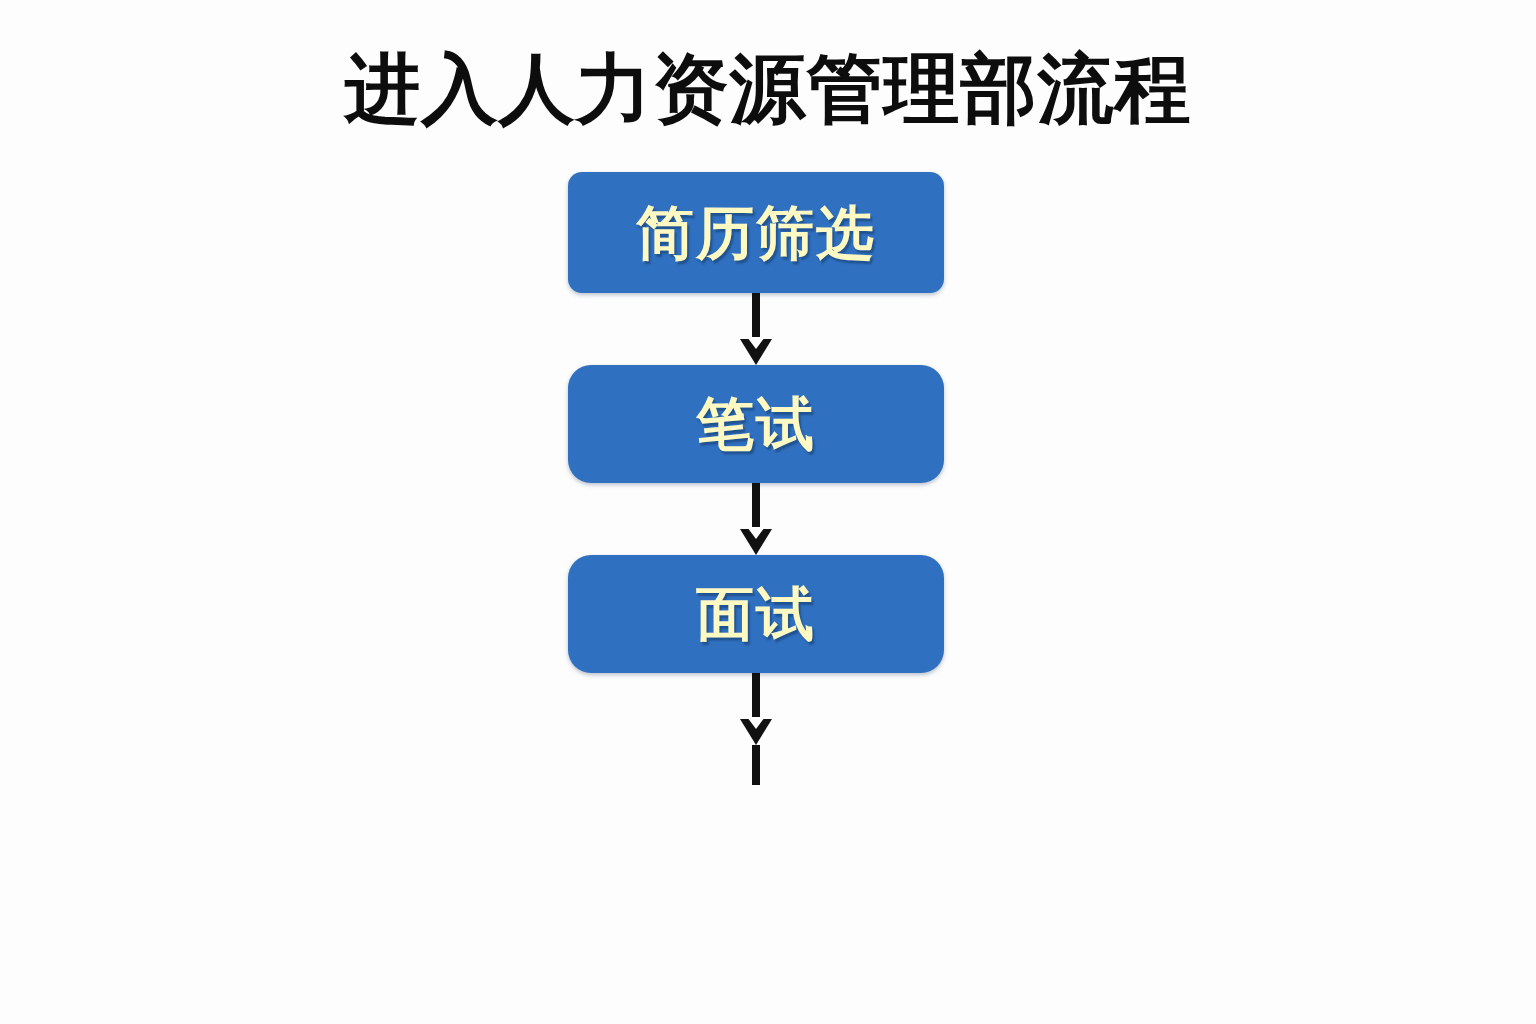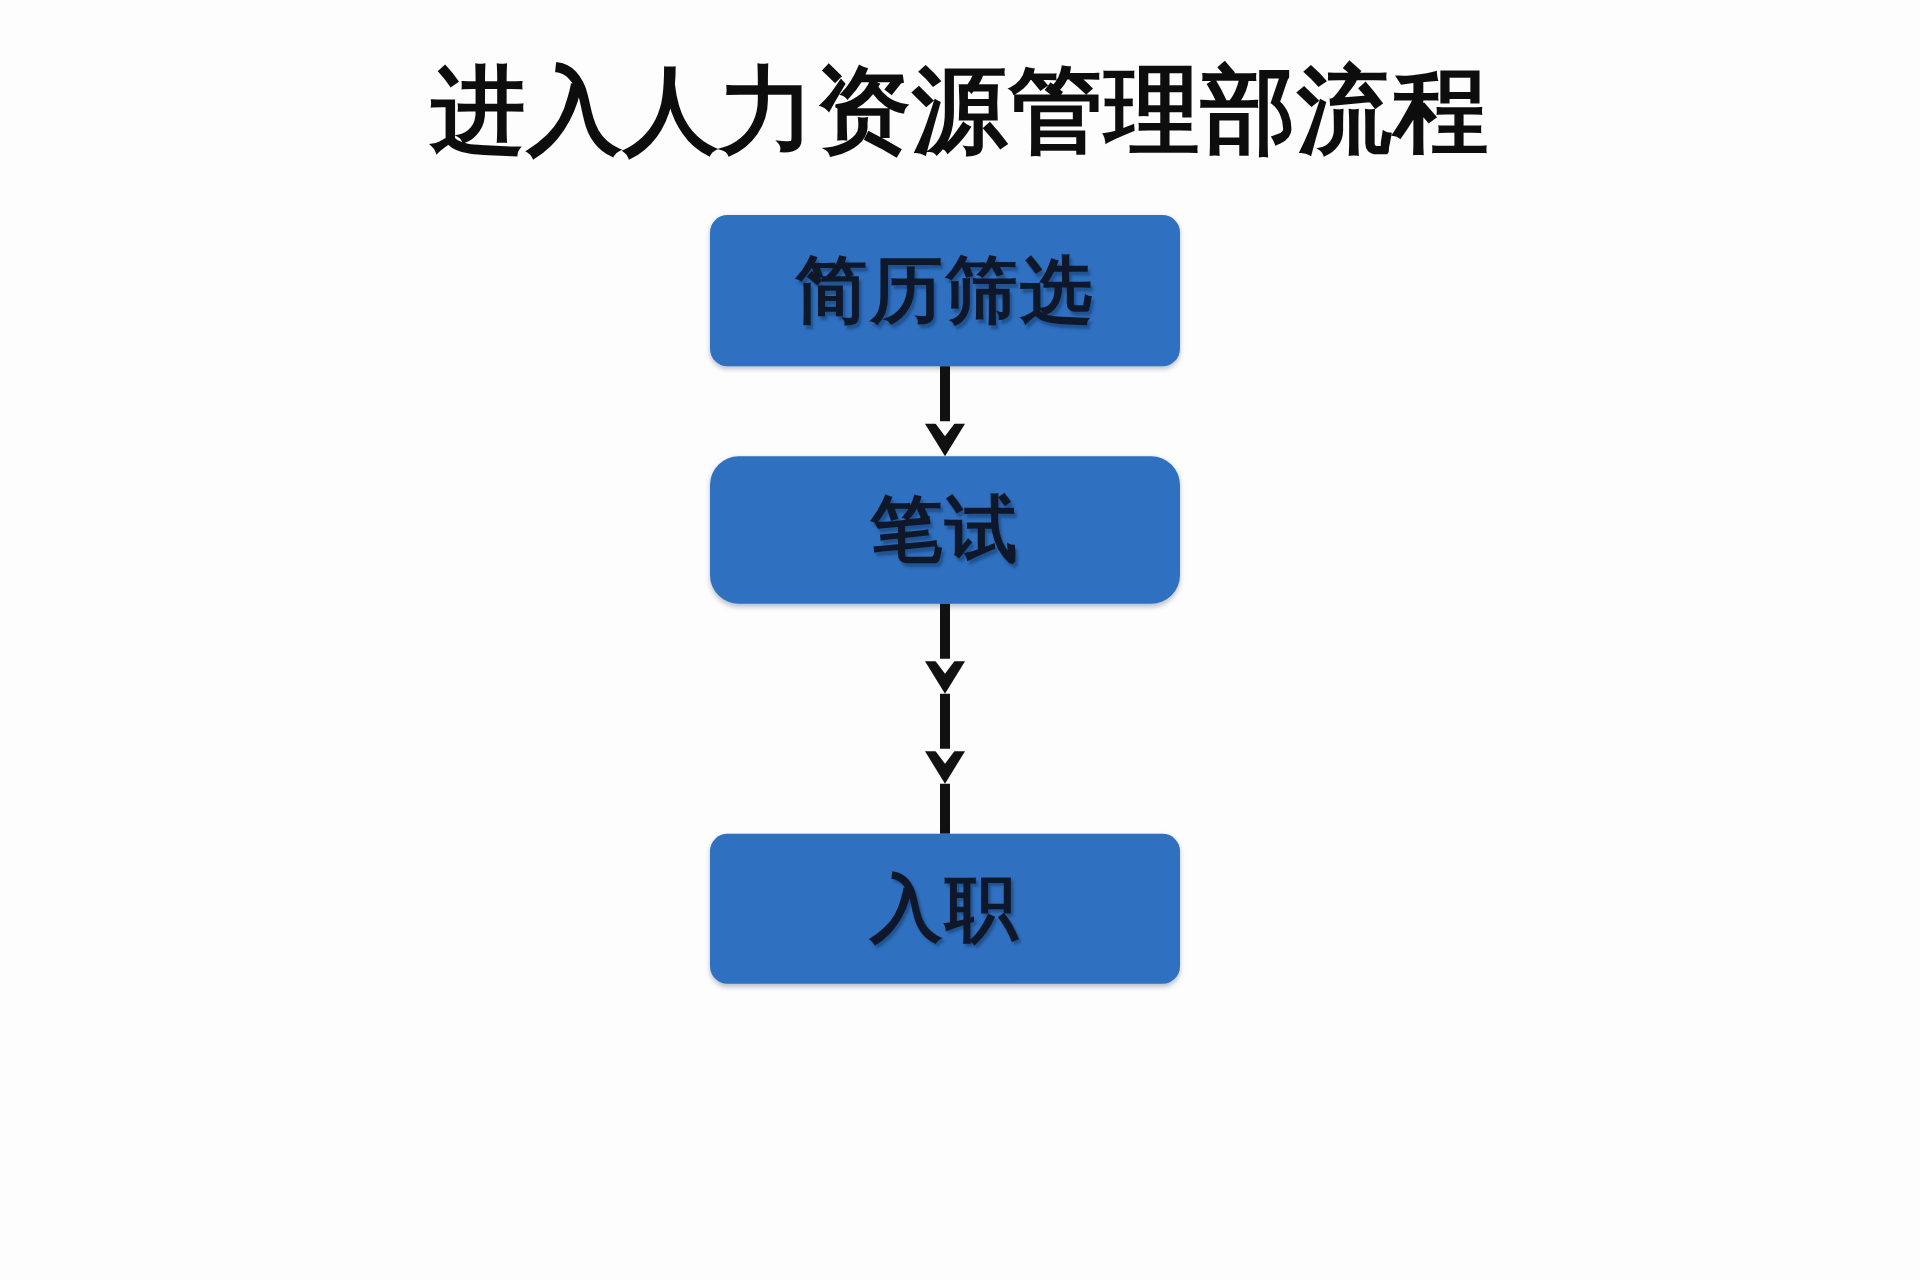--- a/index.html
+++ b/index.html
@@ -51,21 +51,21 @@
     border-radius: 14px;
     background: #3070c0;
     box-shadow: 0 2px 4px rgba(10, 40, 80, 0.28);
     display: flex;
     align-items: center;
     justify-content: center;
     box-sizing: border-box;
   }
 
   .node-label {
-    color: #0f172a;
+    color: #fef9c3;
     font-size: 58px;
     line-height: 62px;
     font-weight: 700;
     letter-spacing: 2px;
     white-space: nowrap;
     text-shadow: 2px 3px 2px rgba(18, 58, 105, 0.55);
   }
 
   
   .node-h121 { height: 121px; }
@@ -137,29 +137,29 @@
 
     <div class="node node-h118">
       <span class="node-label">笔试</span>
     </div>
 
     <div class="connector connector-arrow">
       <span class="conn-stem"></span>
       <span class="conn-head"></span>
     </div>
 
+    <div class="node node-h118">
+      <span class="node-label">面试</span>
+    </div>
 
     <div class="connector connector-arrow">
       <span class="conn-stem"></span>
       <span class="conn-head"></span>
     </div>
 
 
     <div class="connector connector-plain">
       <span class="conn-stem"></span>
     </div>
 
-    <div class="node node-h120">
-      <span class="node-label">入职</span>
-    </div>
 
   </div>
 </div>
 
 </body></html>

